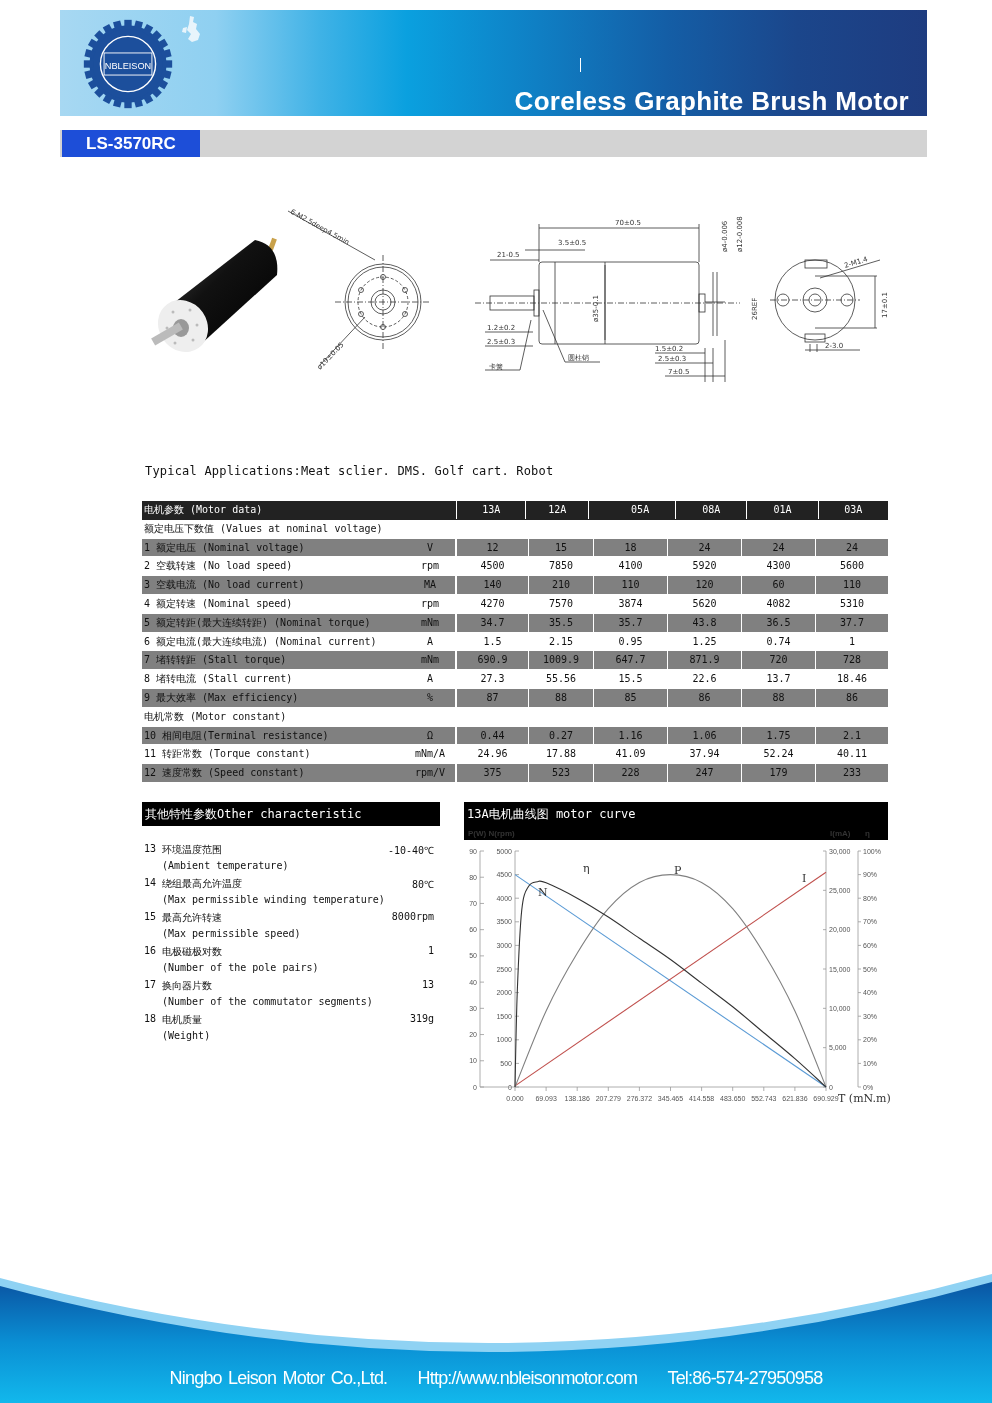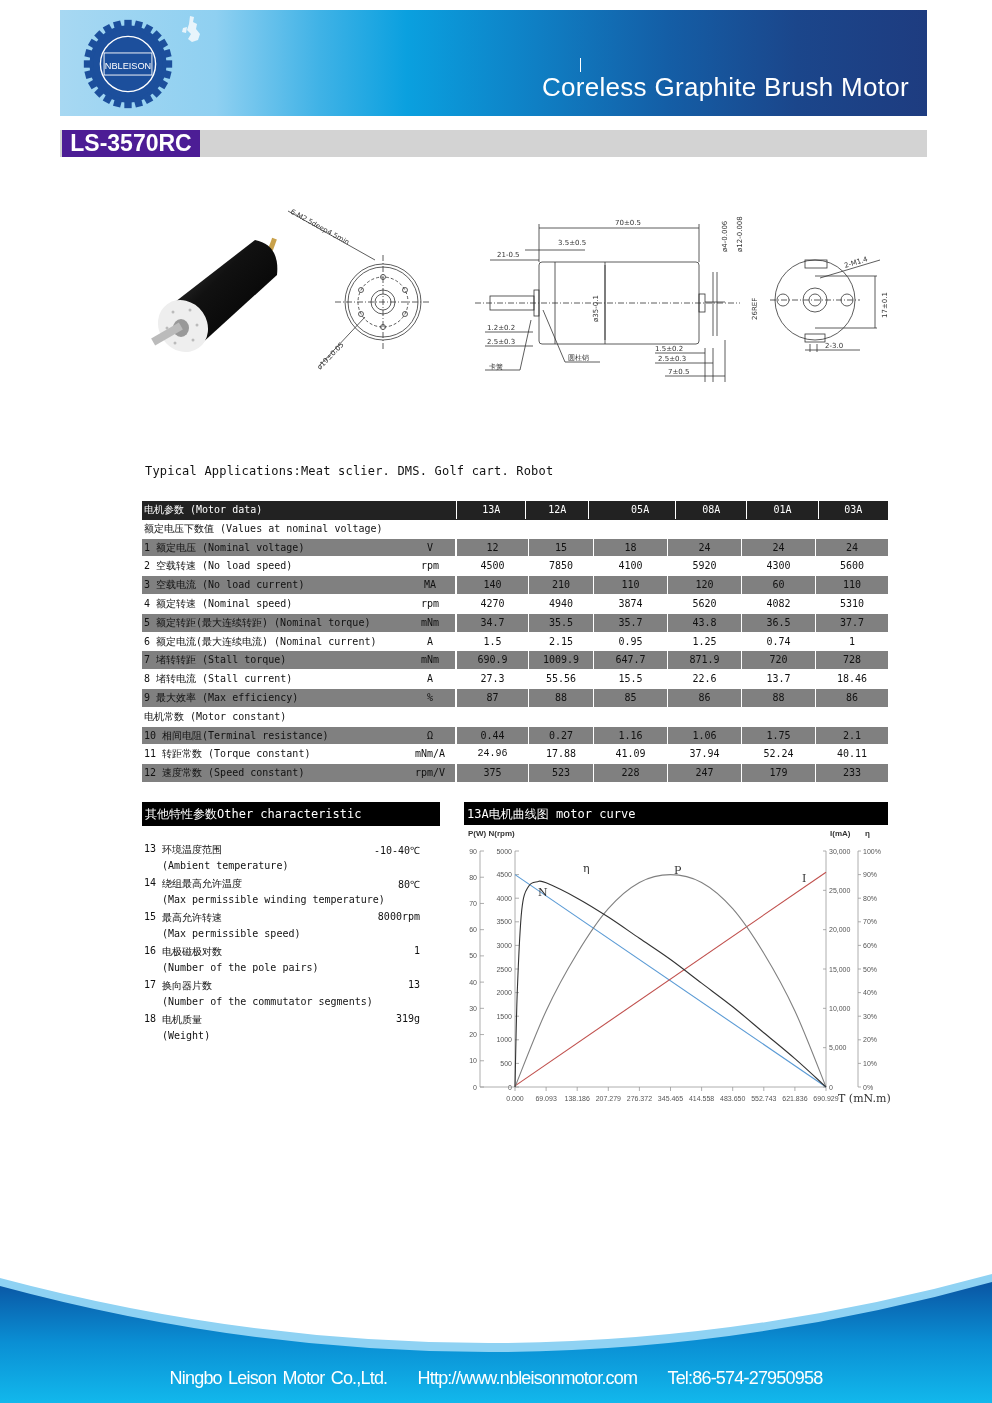--- a/index.html
+++ b/index.html
@@ -1,24 +1,24 @@
 <!DOCTYPE html>
 <html><head>
 <meta charset="utf-8">
 <style>
   html,body{margin:0;padding:0;background:#fff;}
   body{width:992px;height:1403px;position:relative;overflow:hidden;font-family:"DejaVu Sans Mono","Liberation Mono",monospace;}
   .abs{position:absolute;}
   
   #hdr{left:60px;top:10px;width:867px;height:106px;background:linear-gradient(90deg,#a7d8f2 0%,#8fd0f1 18%,#3fb2e6 30%,#0aa0df 40%,#0f7fc4 55%,#145ea6 70%,#1b468b 85%,#1e3c80 100%);}
-  #hdr-title{right:18px;top:62px;color:#fff;font-family:"Liberation Sans",sans-serif;font-weight:normal;font-size:26px;letter-spacing:0.3px;margin-left:10px;}
+  #hdr-title{right:18px;top:76px;color:#fff;font-family:"Liberation Sans",sans-serif;font-weight:bold;font-size:26px;letter-spacing:0.3px;margin-left:10px;}
   #hdr-bar{left:520px;top:48px;width:1px;height:14px;background:#fff;}
   #logo{left:22px;top:8px;width:92px;height:92px;}
   #model-bar{left:60px;top:130px;width:867px;height:27px;background:#d3d3d3;}
-  #model-tag{left:62px;top:130px;width:138px;height:27px;background:#4c1d95;color:#fff;font-family:"Liberation Sans",sans-serif;font-weight:bold;font-size:23px;line-height:27px;text-align:center;}
+  #model-tag{left:62px;top:130px;width:138px;height:27px;background:#1d4ed8;color:#fff;font-family:"Liberation Sans",sans-serif;font-weight:bold;font-size:17px;line-height:27px;text-align:center;}
   
   #apps{left:145px;top:464px;font-size:12px;color:#111;letter-spacing:0.2px;}
   
   #tbl{left:142px;top:501px;width:746px;}
   .trow{position:relative;height:18.8px;font-size:10px;line-height:18.8px;color:#111;}
   .trow .lbl{position:absolute;left:2px;top:0;white-space:nowrap;}
   .trow .unit{position:absolute;left:268px;width:40px;text-align:center;top:0;}
   .trow .cells{position:absolute;left:314px;top:0;right:0;height:100%;display:flex;}
   .trow .cell{height:calc(100% - 1px);text-align:center;border-left:1px solid #fff;}
   .row-head{background:#222;color:#fff;}
@@ -26,23 +26,23 @@
   .row-gray .lbl-bg{position:absolute;left:0;top:0;width:313px;height:calc(100% - 1px);background:#808080;}
   .row-gray .cell{background:#808080;}
   .row-gray{color:#111;}
   
   #op-head{left:142px;top:802px;width:298px;height:24px;background:#000;color:#fff;font-size:12px;line-height:24px;padding-left:3px;box-sizing:border-box;}
   #op-list{left:142px;top:843px;width:298px;font-size:10px;color:#111;}
   .op-item{height:34px;position:relative;}
   .op-item .n{position:absolute;left:2px;top:0;}
   .op-item .cn{position:absolute;left:20px;top:0;}
   .op-item .en{position:absolute;left:20px;top:17px;}
-  .op-item .v{position:absolute;right:20px;top:0;}
+  .op-item .v{position:absolute;right:6px;top:0;}
   
-  #ch-head{left:464px;top:802px;width:424px;height:23px;background:#000;color:#fff;font-size:12px;line-height:24px;padding-left:3px;box-sizing:border-box;}
+  #ch-head{left:464px;top:802px;width:424px;height:38px;background:#000;color:#fff;font-size:12px;line-height:24px;padding-left:3px;box-sizing:border-box;}
   #chart{left:460px;top:826px;width:432px;height:284px;}
   .ax{font-family:"Liberation Sans",sans-serif;font-size:7px;fill:#555;}
   .axb{font-family:"Liberation Sans",sans-serif;font-size:8px;font-weight:bold;fill:#333;}
   .cl{font-family:"DejaVu Serif",serif;font-size:11px;fill:#333;}
   
   #footer{left:0;top:1260px;width:992px;height:143px;}
   #foot-text{left:0;top:1368px;width:992px;text-align:center;color:#fff;font-family:"Liberation Sans",sans-serif;font-size:18px;letter-spacing:-0.8px;word-spacing:2px;}
   #foot-text span{margin:0 12px;}
 </style>
 </head>
@@ -267,21 +267,21 @@
           <div class="cell" style="width: 74px;">120</div>
           <div class="cell" style="width: 74px;">60</div>
           <div class="cell" style="width: 73px;">110</div>
         </div>
       </div>
       <div class="trow ">
         <span class="lbl">4 额定转速 (Nominal speed)</span>
         <span class="unit">rpm</span>
         <div class="cells">
           <div class="cell" style="width: 72px;">4270</div>
-          <div class="cell" style="width: 65px;">4940</div>
+          <div class="cell" style="width: 65px;">7570</div>
           <div class="cell" style="width: 74px;">3874</div>
           <div class="cell" style="width: 74px;">5620</div>
           <div class="cell" style="width: 74px;">4082</div>
           <div class="cell" style="width: 73px;">5310</div>
         </div>
       </div>
       <div class="trow row-gray">
         <div class="lbl-bg"></div>
         <span class="lbl">5 额定转距(最大连续转距) (Nominal torque)</span>
         <span class="unit">mNm</span>
@@ -358,21 +358,21 @@
           <div class="cell" style="width: 74px;">1.16</div>
           <div class="cell" style="width: 74px;">1.06</div>
           <div class="cell" style="width: 74px;">1.75</div>
           <div class="cell" style="width: 73px;">2.1</div>
         </div>
       </div>
       <div class="trow ">
         <span class="lbl">11 转距常数 (Torque constant)</span>
         <span class="unit">mNm/A</span>
         <div class="cells">
-          <div class="cell" style="width: 72px; font-family: Liberation Mono, monospace;">24.96</div>
+          <div class="cell" style="width: 72px;">24.96</div>
           <div class="cell" style="width: 65px;">17.88</div>
           <div class="cell" style="width: 74px;">41.09</div>
           <div class="cell" style="width: 74px;">37.94</div>
           <div class="cell" style="width: 74px;">52.24</div>
           <div class="cell" style="width: 73px;">40.11</div>
         </div>
       </div>
       <div class="trow row-gray">
         <div class="lbl-bg"></div>
         <span class="lbl">12 速度常数 (Speed constant)</span>

